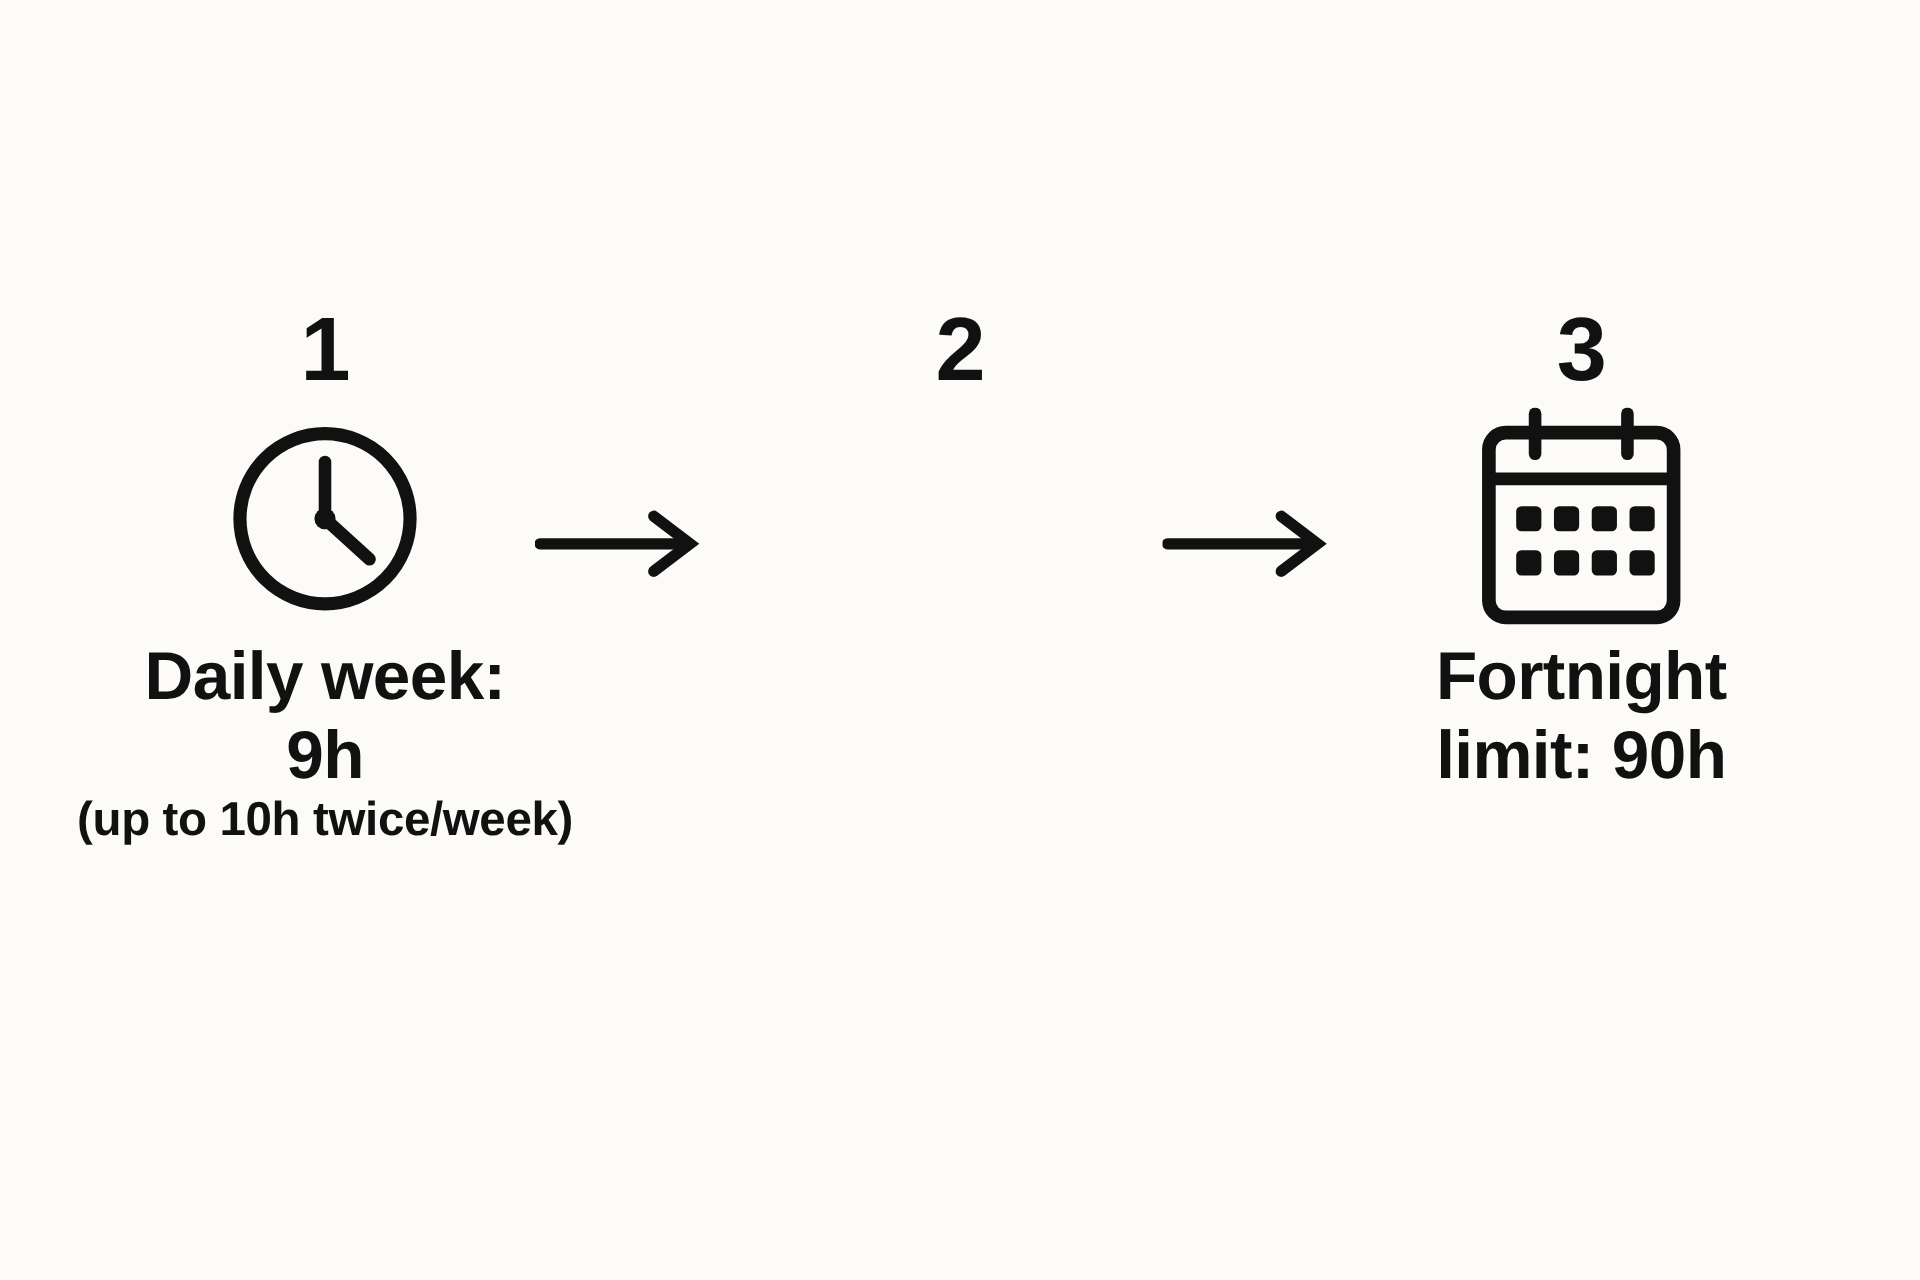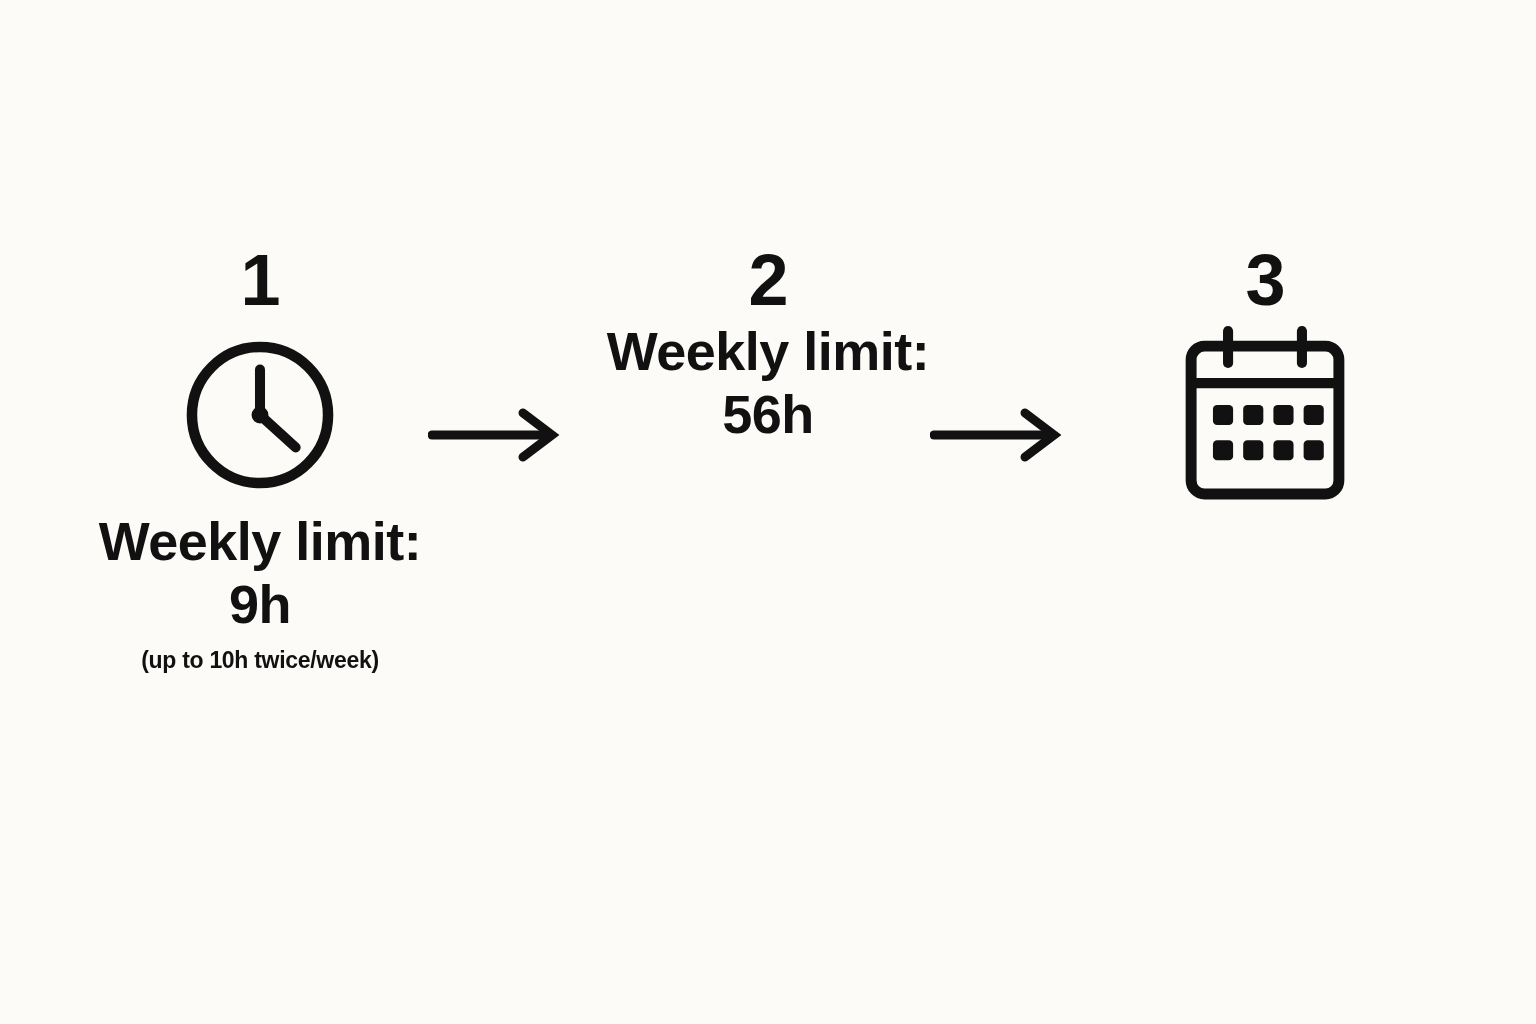--- a/index.html
+++ b/index.html
@@ -59,22 +59,21 @@
     text-align: center;
     font-size: 54px;
     font-weight: 700;
     line-height: 1.16;
     letter-spacing: -0.5px;
     max-width: 340px;
   }
   .caption-narrow { max-width: 305px; }
 
   .subnote {
-    margin-top: 12px;
-    font-size: 23px;
+    font-size: 38px;
     font-weight: 700;
     letter-spacing: -0.3px;
     line-height: 1.15;
     text-align: center;
     white-space: nowrap;
   }
 
   
   .arrow {
     position: absolute;
@@ -96,36 +95,35 @@
 
     <div class="icon-slot">
       <svg width="162" height="162" viewBox="0 0 100 100">
         <circle cx="50" cy="50" r="42" fill="none" stroke="#111111" stroke-width="6.5"></circle>
         <line x1="50" y1="50" x2="50" y2="22" stroke="#111111" stroke-width="6.2" stroke-linecap="round"></line>
         <line x1="50" y1="50" x2="72" y2="70" stroke="#111111" stroke-width="6.2" stroke-linecap="round"></line>
         <circle cx="50" cy="50" r="5.2" fill="#111111"></circle>
       </svg>
     </div>
 
-    <div class="caption">Weekly limit: 9h</div>
+    <div class="caption">Daily week: 9h</div>
 
     <div class="subnote">(up to 10h twice/week)</div>
   </div>
 
   <svg class="arrow arrow-1" viewBox="0 0 140 60">
     <line x1="4" y1="30" x2="116" y2="30" stroke="#111111" stroke-width="9" stroke-linecap="round"></line>
     <polyline points="95,8 124,30 95,52" fill="none" stroke="#111111" stroke-width="9" stroke-linecap="round" stroke-linejoin="miter"></polyline>
   </svg>
 
   <div class="step step-2">
 
     <div class="step-number">2</div>
 
 
-    <div class="caption">Weekly limit: 56h</div>
   </div>
 
   <svg class="arrow arrow-2" viewBox="0 0 140 60">
     <line x1="4" y1="30" x2="116" y2="30" stroke="#111111" stroke-width="9" stroke-linecap="round"></line>
     <polyline points="95,8 124,30 95,52" fill="none" stroke="#111111" stroke-width="9" stroke-linecap="round" stroke-linejoin="miter"></polyline>
   </svg>
 
   <div class="step step-3">
 
     <div class="step-number">3</div>
@@ -143,15 +141,16 @@
           <rect x="55" y="47" width="12" height="12" rx="2.5"></rect>
           <rect x="73" y="47" width="12" height="12" rx="2.5"></rect>
           <rect x="19" y="68" width="12" height="12" rx="2.5"></rect>
           <rect x="37" y="68" width="12" height="12" rx="2.5"></rect>
           <rect x="55" y="68" width="12" height="12" rx="2.5"></rect>
           <rect x="73" y="68" width="12" height="12" rx="2.5"></rect>
         </g>
       </svg>
     </div>
 
+    <div class="caption caption-narrow">Fortnight limit: 90h</div>
   </div>
 
 </div>
 
 </body></html>

